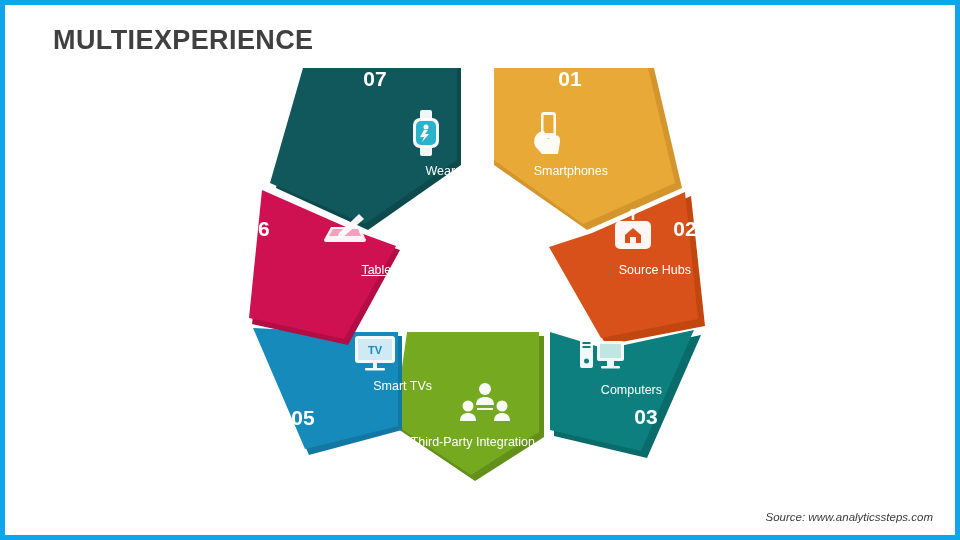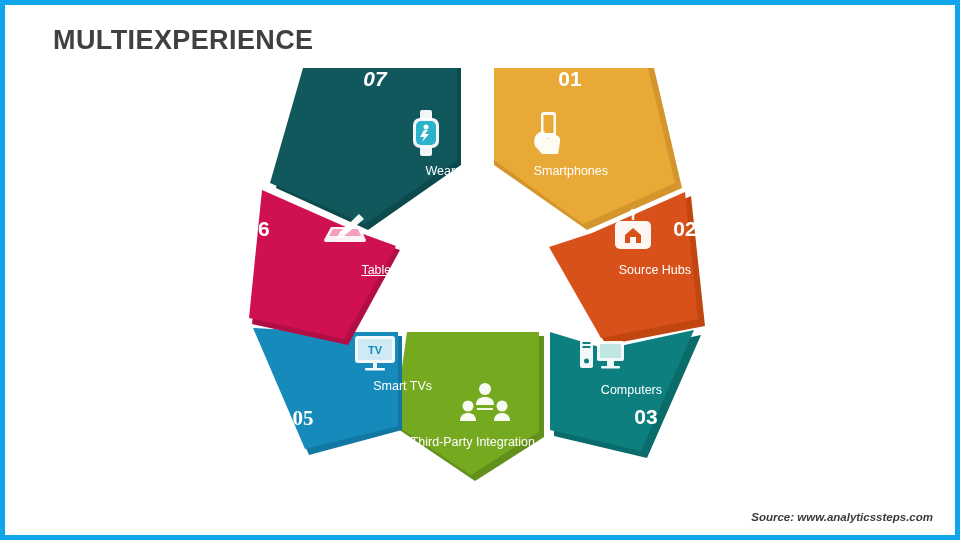--- a/index.html
+++ b/index.html
@@ -31,21 +31,21 @@
     color: #404040;
     letter-spacing: 0.4px;
     font-family: "Liberation Sans", sans-serif;
   }
   #source {
     position: absolute;
     right: 22px;
     bottom: 12px;
     font-size: 11.5px;
     font-style: italic;
-    font-weight: bold;
+    font-weight: normal;
     color: #3a3a3a;
   }
   #wheel {
     position: absolute;
     left: 230px;
     top: 40px;
     width: 500px;
     height: 480px;
   }
   .petal-label {
@@ -128,23 +128,23 @@
       <g>
         <path d="M71,23 L226,23 L226,120 L133,185 L41,143 Z" fill="#0d4a4d"></path>
         <path d="M68,23 L222,23 L222,115 L130,179 L35,138 Z" fill="#11585c"></path>
       </g>
     </svg>
 
     <div class="petal-num" style="left:305px; top:22px;">01</div>
     <div class="petal-num" style="left:420px; top:172px;">02</div>
     <div class="petal-num" style="left:381px; top:360px;">03</div>
     <div class="petal-num" style="left:206px; top:440px;">04</div>
-    <div class="petal-num" style="left:38px; top:361px;font-family:Liberation Serif, serif;">05</div>
+    <div class="petal-num" style="left:38px; top:361px;">05</div>
     <div class="petal-num" style="left:-7px; top:172px;">06</div>
-    <div class="petal-num" style="left:110px; top:22px;font-style:italic;">07</div>
+    <div class="petal-num" style="left:110px; top:22px;">07</div>
 
     <div class="petal-label" style="left:253px; top:119px;">Smartphones</div>
     <div class="petal-label" style="left:336px; top:218px;">Source Hubs</div>
     <div class="petal-label" style="left:307px; top:338px;">Computers</div>
     <div class="petal-label" style="left:172px; top:390px; width:128px;">Third-Party Integration</div>
     <div class="petal-label" style="left:77px; top:334px;">Smart TVs</div>
     <div class="petal-label" style="left:46px; top:218px;text-decoration:underline;">Tablets</div>
     <div class="petal-label" style="left:130px; top:119px;">Wearables</div>
 
     <div class="petal-icon" style="left:285px; top:63px;">

